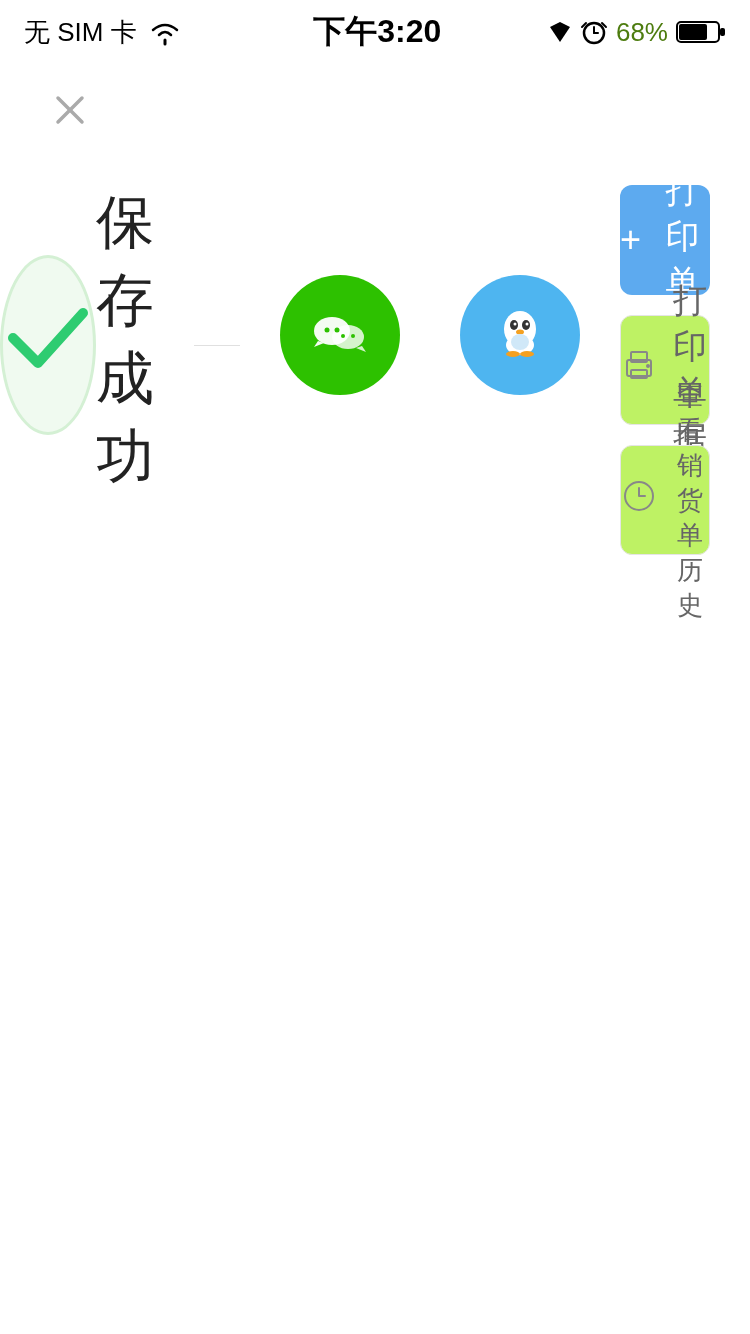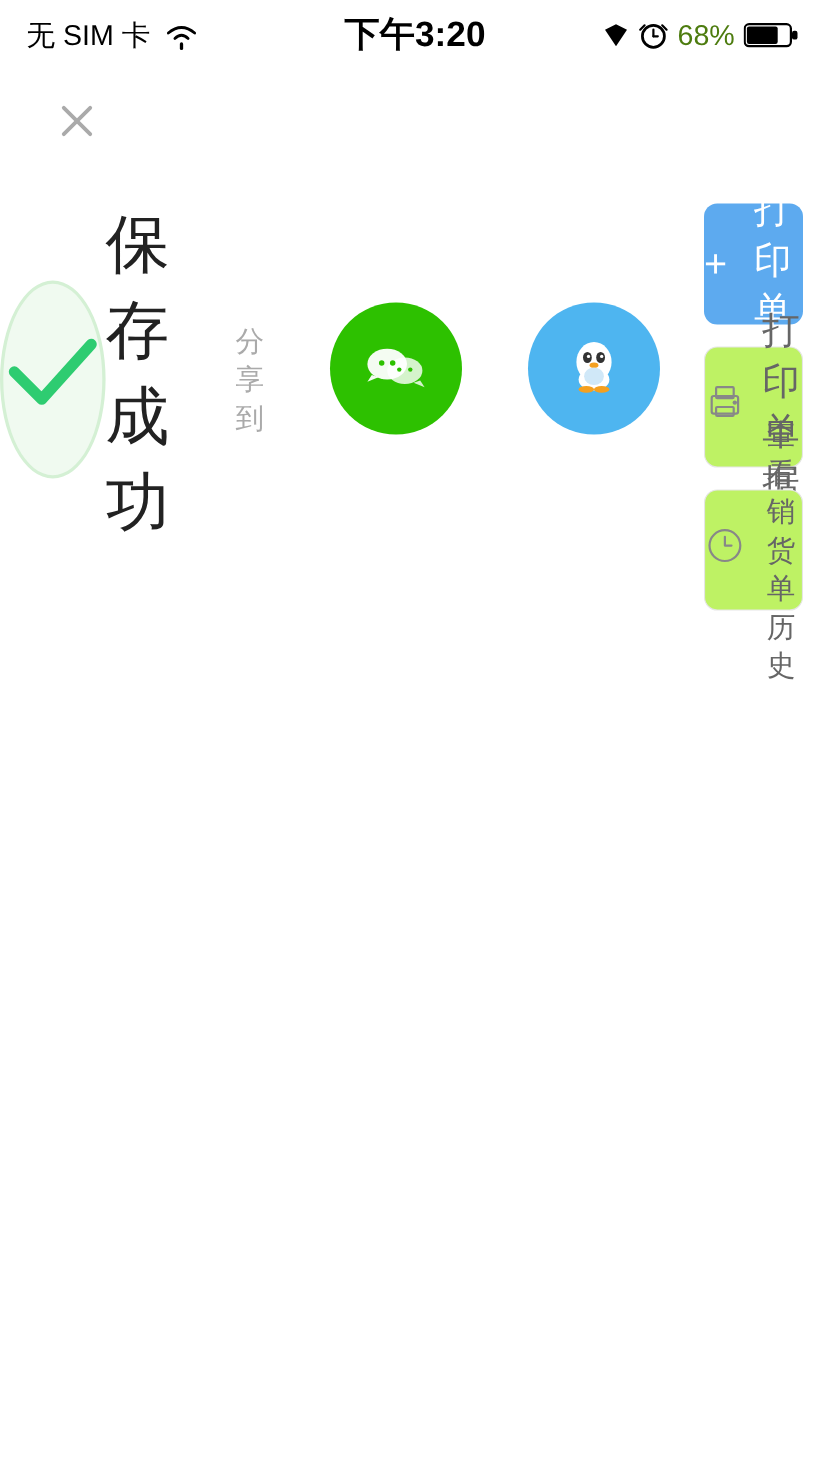--- a/index.html
+++ b/index.html
@@ -231,21 +231,20 @@
       <svg width="90" height="80" viewBox="0 0 90 80" fill="none">
         <path d="M10 40 L35 65 L80 15" stroke="#2ecc71" stroke-width="10" stroke-linecap="round" stroke-linejoin="round" fill="none"></path>
       </svg>
     </span>
   </div>
 
   <div class="success-title">保存成功</div>
 
   <div class="share-divider">
     <div class="divider-line"></div>
-    <span class="share-text">分享到</span>
     <div class="divider-line"></div>
   </div>
 
   <div class="share-icons">
 
     <div class="share-icon-btn wechat-icon">
       <svg width="72" height="72" viewBox="0 0 72 72" fill="none">
 
         <ellipse cx="28" cy="32" rx="18" ry="14" fill="white" opacity="0.95"></ellipse>
         <path d="M14 42 L10 48 L20 44" fill="white" opacity="0.95"></path>

